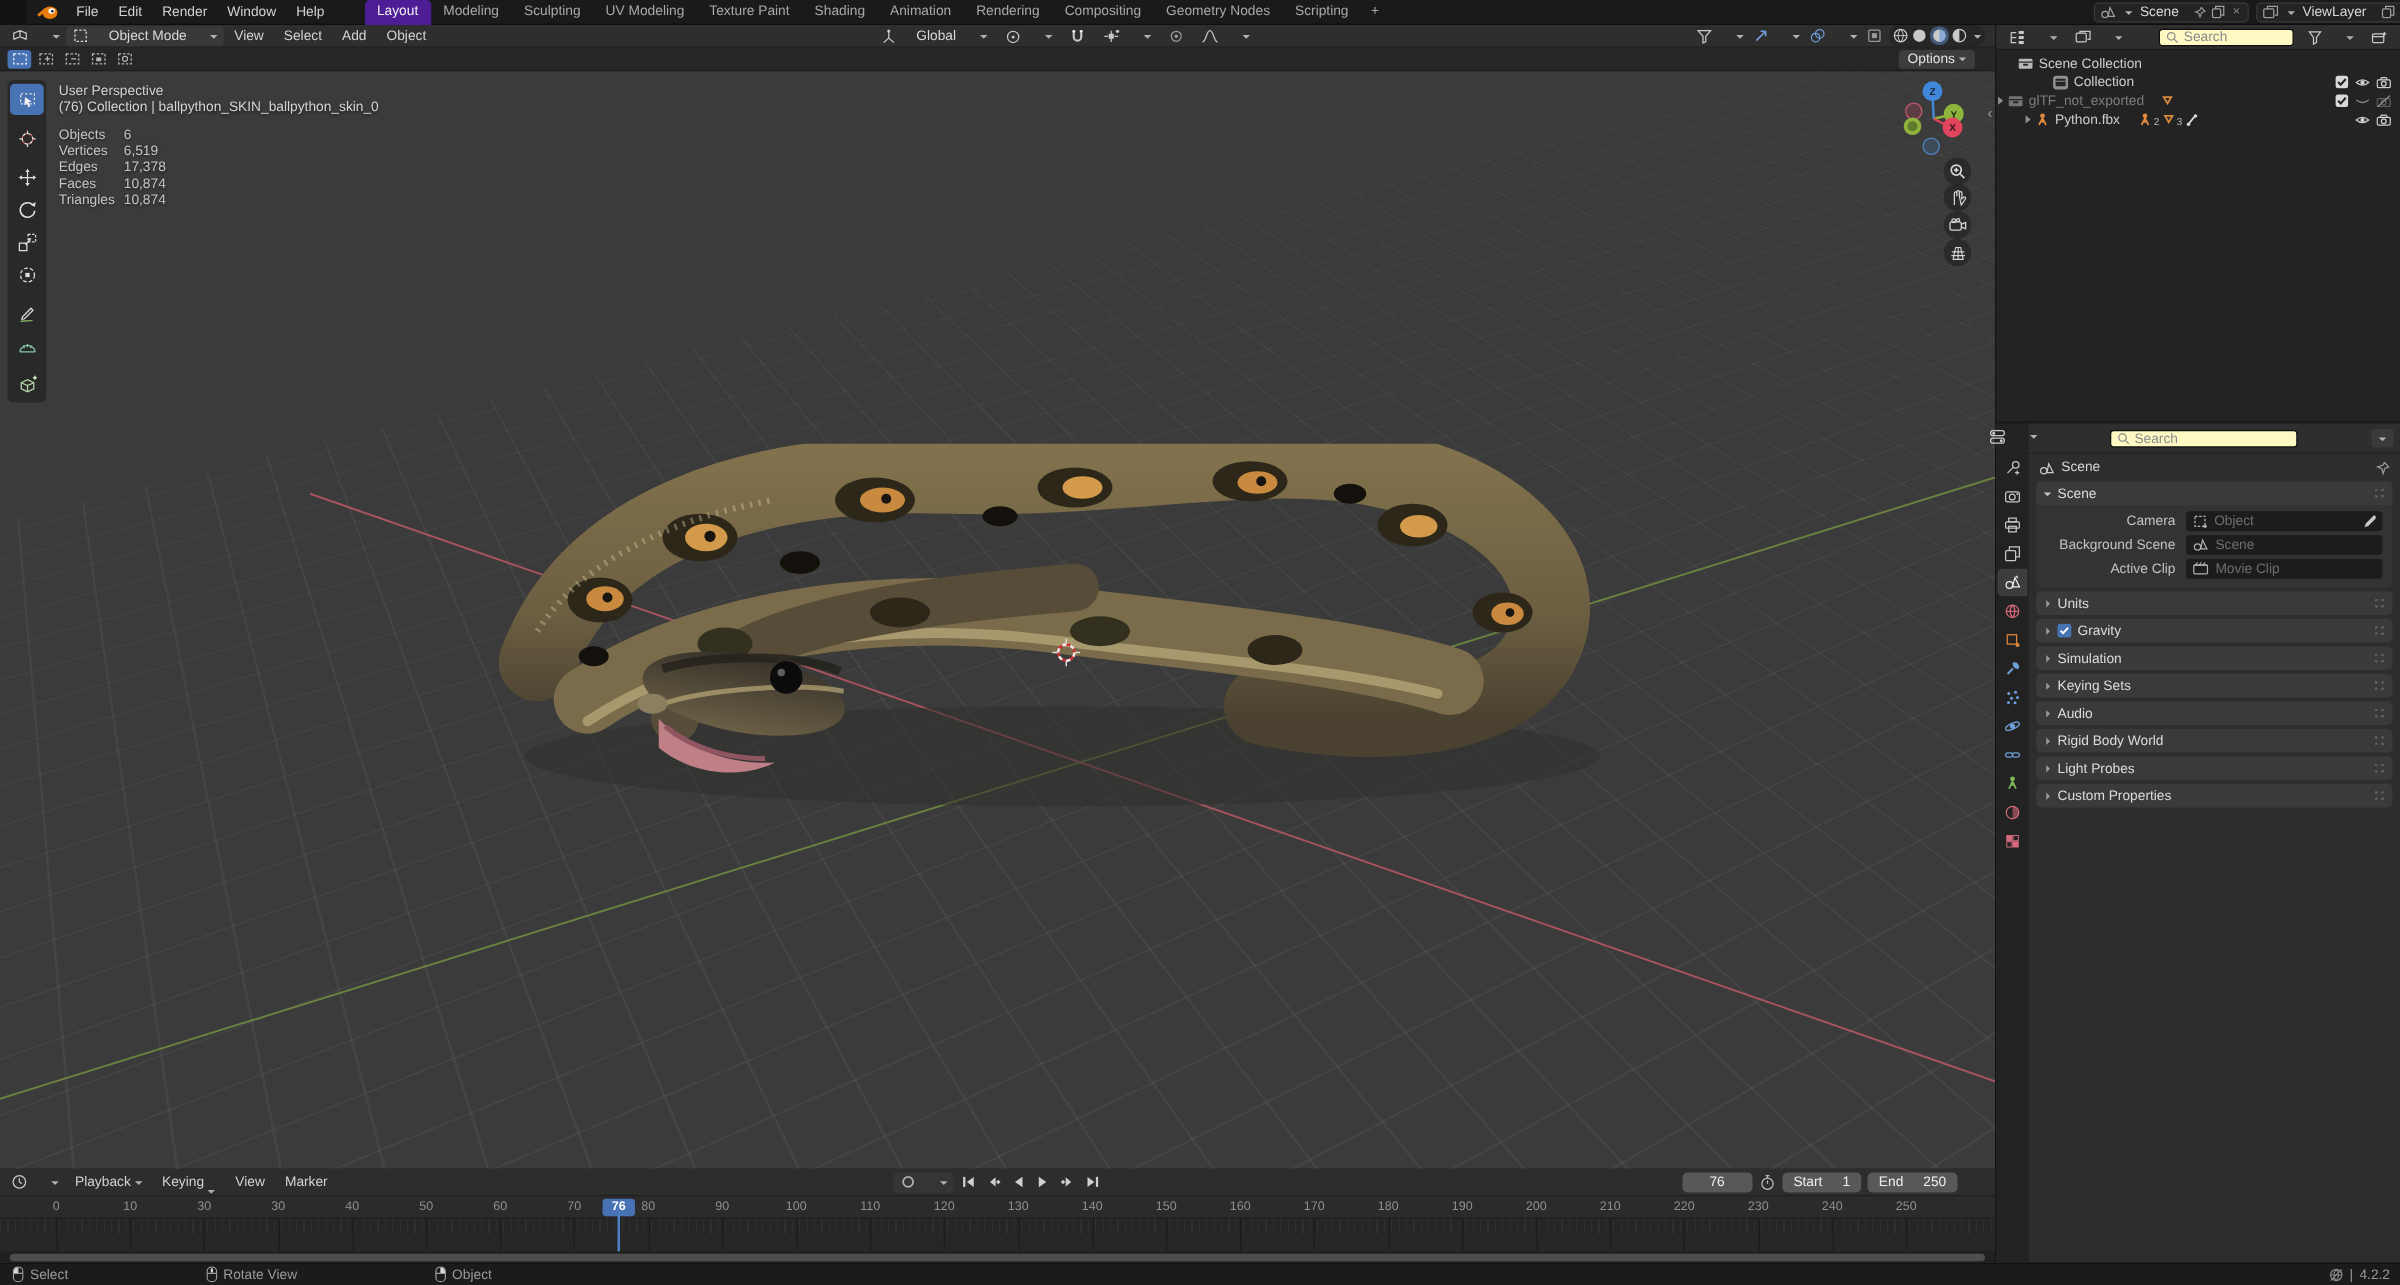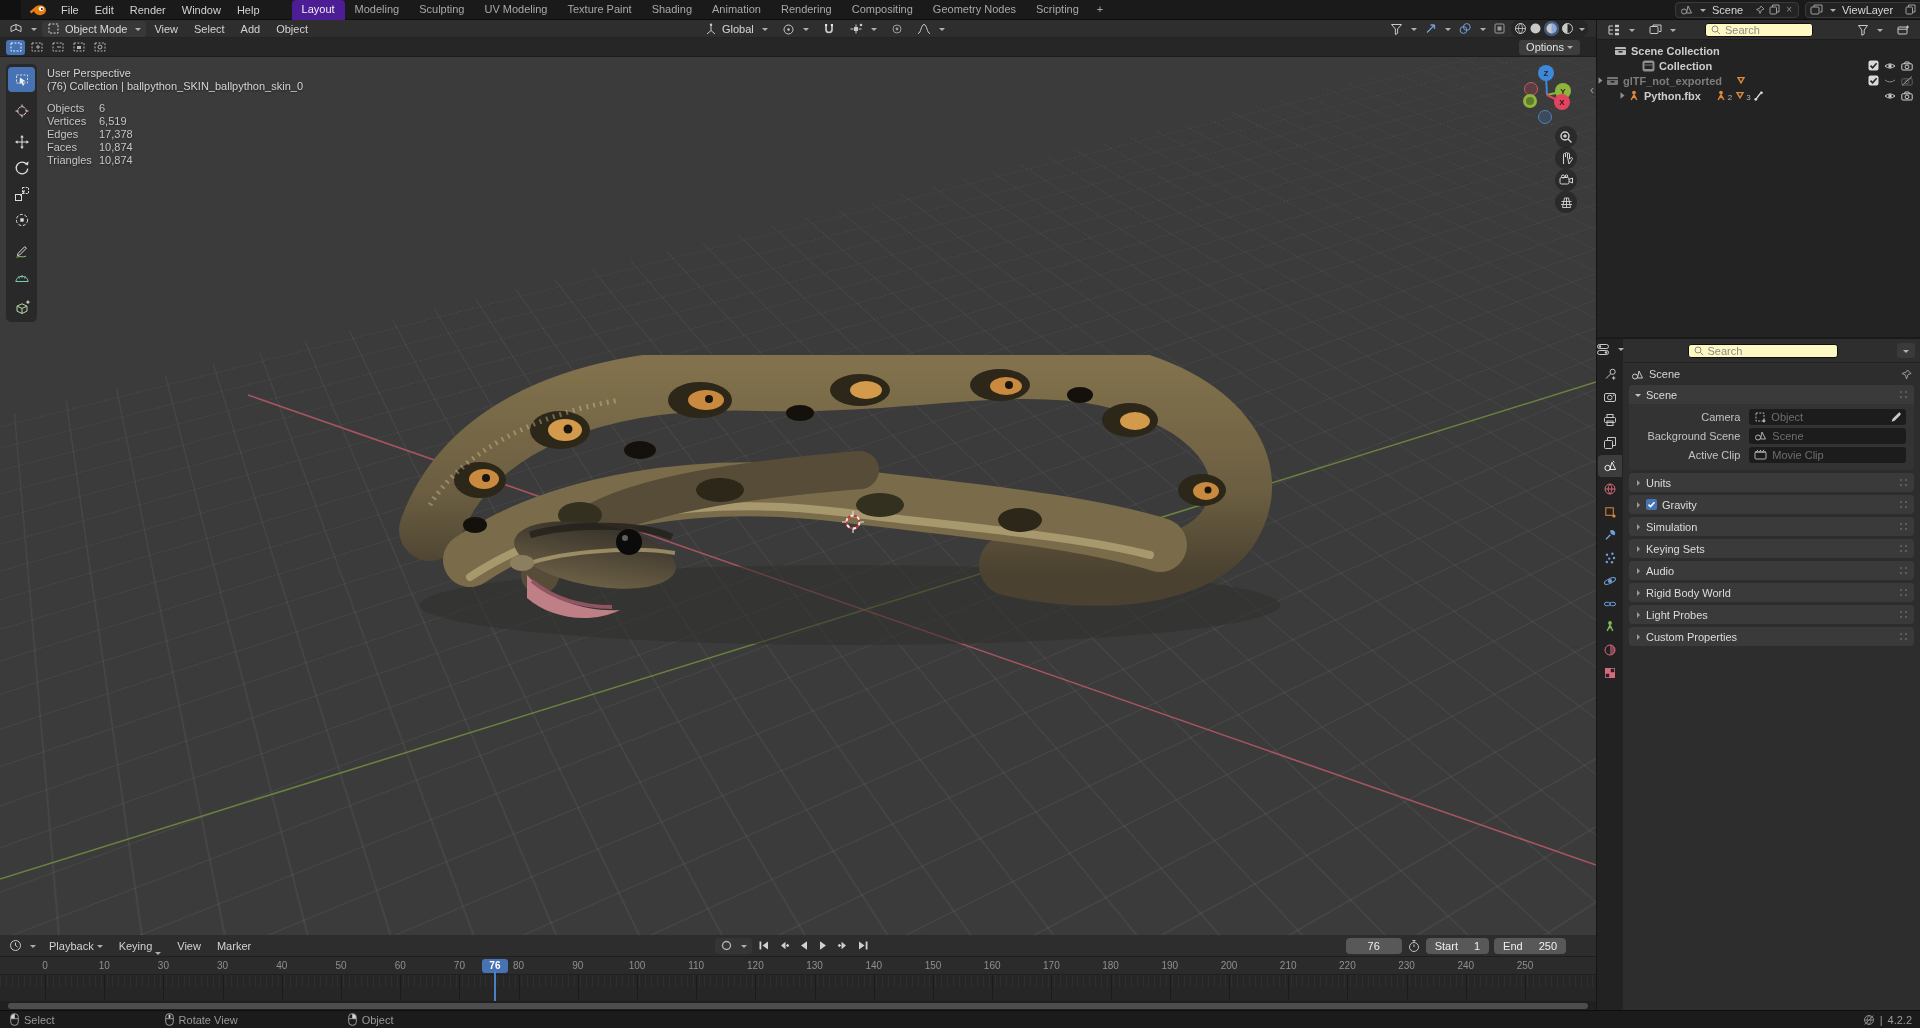--- a/index.html
+++ b/index.html
@@ -15,21 +15,21 @@
   .ws-tab{padding:3px 10px 4px;color:#a8a8a8;border-radius:4px 4px 0 0;line-height:13px;white-space:nowrap;}
   .ws-tab.active{background:#4c1d95;color:#f0f0f0;}
   .ws-add{padding:3px 8px 4px;color:#a8a8a8;}
   #topbar-right{margin-left:auto;display:flex;gap:6px;padding-right:6px;}
   .selector{display:flex;align-items:center;background:#232323;border:1px solid #3a3a3a;border-radius:4px;height:16px;padding:0 4px;gap:4px;}
   .selector .sel-label{color:#d8d8d8;padding:0 8px 0 2px;}
   .mini-ic{opacity:.75}
   .x-ic{color:#8a8a8a;font-size:10px;padding:0 2px;}
   
   #vp-header{position:absolute;left:0;top:20px;width:1596px;height:18px;background:#2e2e2e;display:flex;align-items:center;border-bottom:1px solid #232323;}
-  .hdr-btn{display:flex;align-items:center;gap:5px;padding:0 5px;height:16px;border-radius:3px;color:#d8d8d8;}
+  .hdr-btn{display:flex;align-items:center;gap:16px;padding:0 5px;height:16px;border-radius:3px;color:#d8d8d8;}
   #vp-center{position:absolute;left:700px;top:1px;display:flex;align-items:center;gap:4px;}
   #vp-right{margin-left:auto;display:flex;align-items:center;gap:3px;padding-right:8px;}
   .shade-wrap{display:flex;align-items:center;gap:2px;background:#262626;border-radius:8px;padding:1px 3px;}
   .shade.active{background:#44597a;border-radius:7px;padding:1px;}
   #vp-tools{position:absolute;left:0;top:38px;width:1596px;height:19px;background:#262626;display:flex;align-items:center;border-bottom:1px solid #1d1d1d;}
   .selmode{display:flex;align-items:center;justify-content:center;width:19px;height:15px;border-radius:3px;margin-left:2px;}
   .selmode.active{background:#4772b3;}
   #options-btn{margin-left:auto;margin-right:16px;display:flex;align-items:center;background:#3d3d3d;border-radius:3px;height:15px;padding:0 7px;color:#e2e2e2;}
   #vp-canvas{position:absolute;left:0;top:57px;width:1596px;height:878px;background:#3b3b3b;overflow:hidden;}
   #floor{position:absolute;left:-500px;top:-260px;width:2900px;height:2000px;
@@ -50,21 +50,21 @@
   
   #nav-gizmo{position:absolute;left:1510px;top:0px;}
   .vbtn{position:absolute;left:1555px;width:22px;height:22px;border-radius:50%;background:rgba(30,30,30,.55);display:flex;align-items:center;justify-content:center;}
   #collapse-arrow{position:absolute;right:2px;top:26px;color:#9a9a9a;font-size:12px;}
   
   #outliner{position:absolute;left:1596px;top:20px;width:324px;height:317px;background:#232323;border-left:1px solid #151515;}
   #outliner-header{height:20px;background:#2e2e2e;display:flex;align-items:center;gap:4px;padding:0 5px;border-bottom:1px solid #1c1c1c;}
   .search-pill{display:flex;align-items:center;gap:4px;background:#fef9c3;border:1px solid #101010;border-radius:3px;height:14px;padding:0 5px;color:#8b8b8b;}
   #outliner-search{width:108px;margin-left:20px;}
   .ol-row{display:flex;align-items:center;height:15px;color:#cdcdcd;}
-  .ol-label{margin-left:4px;white-space:nowrap;font-weight:bold;}
+  .ol-label{margin-left:4px;white-space:nowrap;}
   .ol-label.dim{color:#7d7d7d;}
   .ol-badges{display:flex;align-items:center;gap:1px;margin-left:14px;}
   .bnum{font-size:8px;color:#b5b5b5;margin:3px 2px 0 0;}
   .ol-toggles{margin-left:auto;display:flex;gap:5px;padding-right:7px;align-items:center;}
   #properties{position:absolute;left:1596px;top:337px;width:324px;height:673px;background:#2d2d2d;border-left:1px solid #151515;border-top:2px solid #1a1a1a;display:flex;}
   #prop-tabs{width:26px;background:#222;display:flex;flex-direction:column;align-items:center;padding-top:2px;flex:0 0 26px;}
   .ptab{width:24px;height:22px;display:flex;align-items:center;justify-content:center;border-radius:4px 0 0 4px;margin-bottom:1px;}
   .ptab.active{background:#3d3d3d;}
   #prop-main{flex:1;display:flex;flex-direction:column;}
   #prop-header{height:24px;display:flex;align-items:center;background:#2e2e2e;border-bottom:1px solid #202020;padding:0 5px;}

